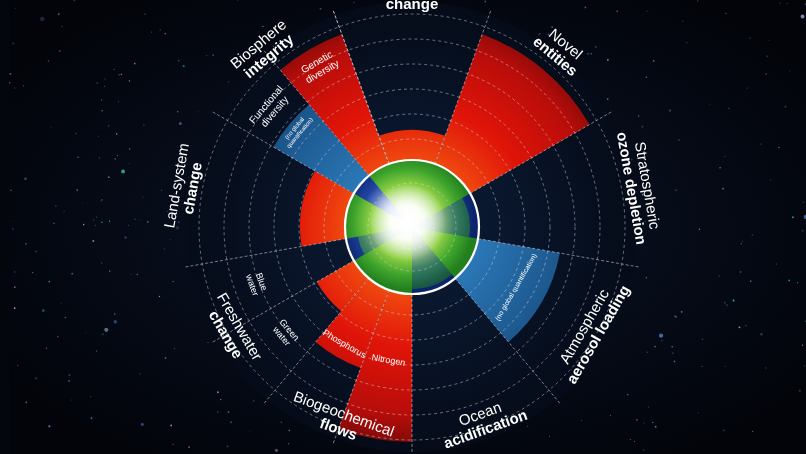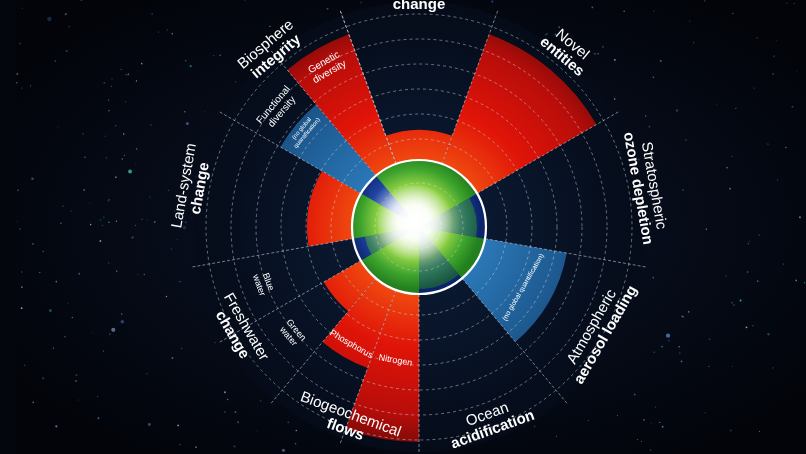--- a/index.html
+++ b/index.html
@@ -1,17 +1,17 @@
 <!DOCTYPE html>
 <html><head>
 <meta charset="utf-8">
 <style>
   html, body { margin:0; padding:0; }
   body { width:806px; height:454px; overflow:hidden; background:#04060d; font-family:"Liberation Sans", sans-serif; }
-  #stage { position:absolute; left:16px; top:0; width:692px; height:454px; }
+  #stage { position:absolute; left:9px; top:0; width:692px; height:454px; }
   svg text { font-family:"Liberation Sans", sans-serif; fill:#ffffff; }
 </style>
 </head>
 <body>
 
 <div id="stage">
   <svg id="svg" width="806" height="454" viewBox="0 0 806 454" xmlns="http://www.w3.org/2000/svg">
     <defs>
       <radialGradient id="bgGlow" cx="50%" cy="50%" r="60%">
         <stop offset="0%" stop-color="#0a1428"></stop>

